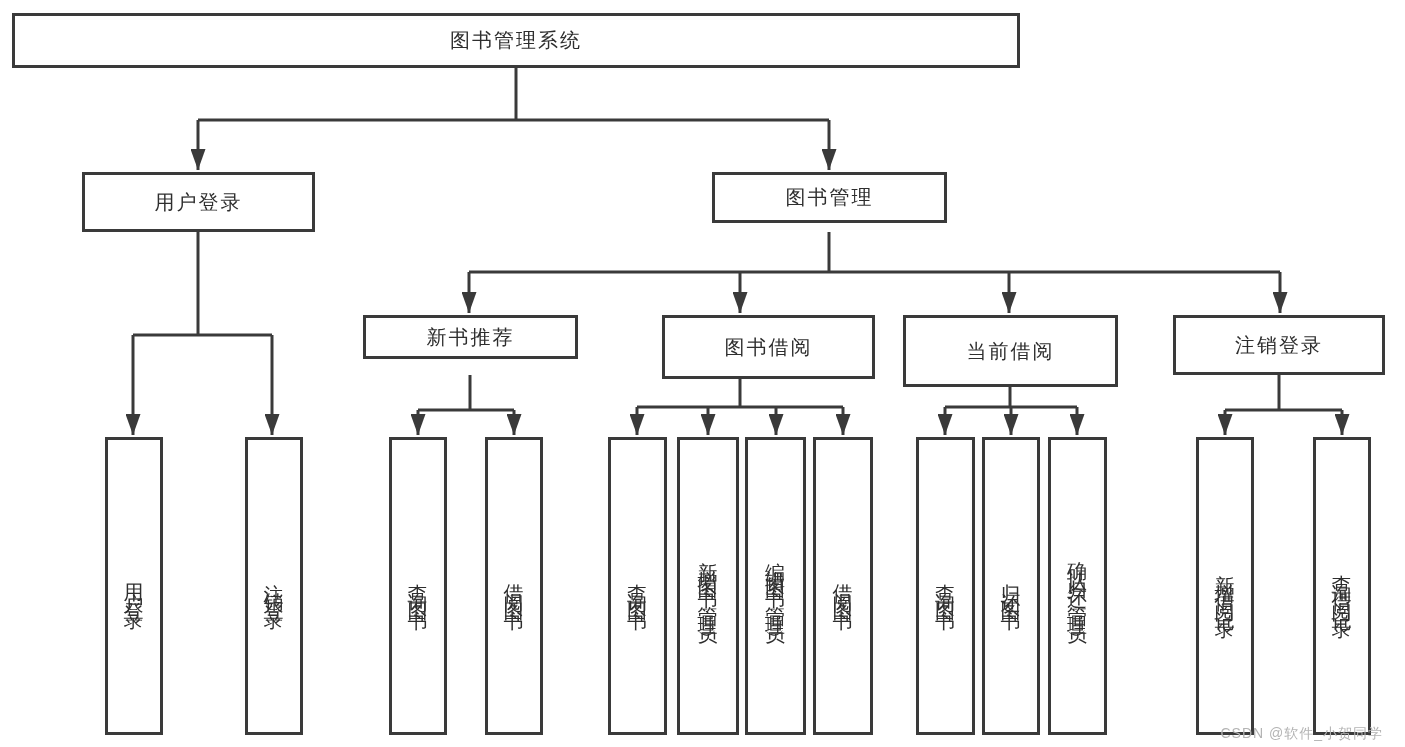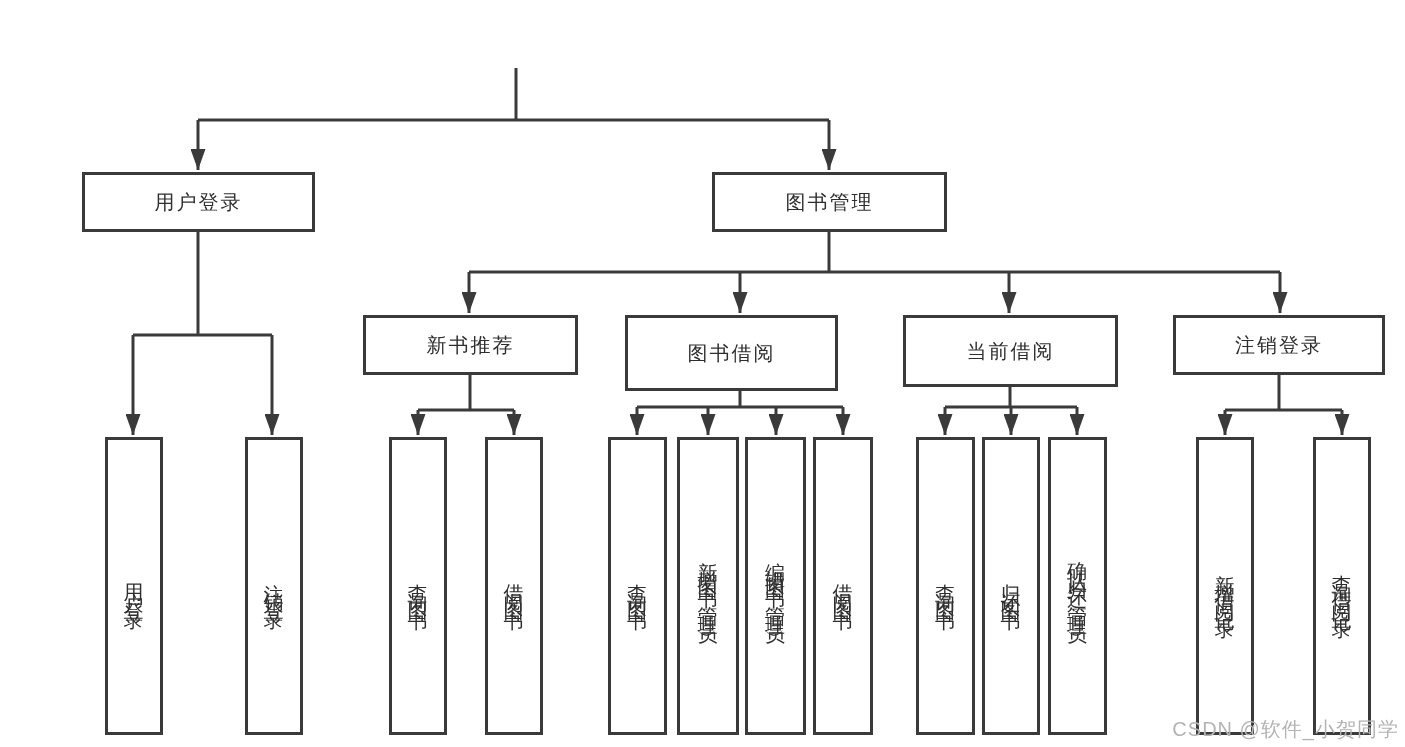--- a/index.html
+++ b/index.html
@@ -18,22 +18,22 @@
     position:absolute;box-sizing:border-box;border:3px solid var(--line);
     background:var(--background);display:flex;align-items:center;justify-content:center;
     z-index:2;
   }
   .node.h{font-size:20px;letter-spacing:2px;white-space:nowrap;}
   .node.v{
     writing-mode:vertical-rl;text-orientation:mixed;
     font-size:20px;letter-spacing:9px;line-height:1;
   }
   .watermark{
-    position:absolute;right:6px;bottom:4px;z-index:3;
-    font-size:20px;letter-spacing:1px;color:var(--watermark);white-space:nowrap;
+    position:absolute;right:22px;bottom:4px;z-index:3;
+    font-size:14px;letter-spacing:1px;color:var(--watermark);white-space:nowrap;
   }
 </style>
 </head>
 <body>
 
 <div class="canvas">
 
   <svg class="wires" viewBox="0 0 1405 747" xmlns="http://www.w3.org/2000/svg">
     <defs>
       <marker id="arrow" markerUnits="userSpaceOnUse" markerWidth="21" markerHeight="15" viewBox="0 0 21 15" refX="21" refY="7.5" orient="auto">
@@ -75,26 +75,27 @@
     <path class="connector" d="M945 407 V435" marker-end="url(#arrow)"></path>
     <path class="connector" d="M1011 407 V435" marker-end="url(#arrow)"></path>
     <path class="connector" d="M1077 407 V435" marker-end="url(#arrow)"></path>
 
     <path class="connector" d="M1279 375 V410"></path>
     <path class="connector" d="M1225 410 H1342"></path>
     <path class="connector" d="M1225 410 V435" marker-end="url(#arrow)"></path>
     <path class="connector" d="M1342 410 V435" marker-end="url(#arrow)"></path>
   </svg>
 
+  <div class="node h" style="left:12px;top:13px;width:1008px;height:55px">图书管理系统</div>
 
   <div class="node h" style="left:82px;top:172px;width:233px;height:60px">用户登录</div>
-  <div class="node h" style="left:712px;top:172px;width:235px;height:60px">图书管理</div>
+  <div class="node h" style="left:712px;top:172px;width:235px;height:51px">图书管理</div>
 
-  <div class="node h" style="left:363px;top:315px;width:215px;height:60px">新书推荐</div>
-  <div class="node h" style="left:625px;top:315px;width:213px;height:76px">图书借阅</div>
+  <div class="node h" style="left:363px;top:315px;width:215px;height:44px">新书推荐</div>
+  <div class="node h" style="left:662px;top:315px;width:213px;height:64px">图书借阅</div>
   <div class="node h" style="left:903px;top:315px;width:215px;height:72px">当前借阅</div>
   <div class="node h" style="left:1173px;top:315px;width:212px;height:60px">注销登录</div>
 
   <div class="node v" style="left:105px;top:437px;width:58px;height:298px">用户登录</div>
   <div class="node v" style="left:245px;top:437px;width:58px;height:298px">注销登录</div>
 
   <div class="node v" style="left:389px;top:437px;width:58px;height:298px">查询图书</div>
   <div class="node v" style="left:485px;top:437px;width:58px;height:298px">借阅图书</div>
 
   <div class="node v" style="left:608px;top:437px;width:59px;height:298px">查询图书</div>

